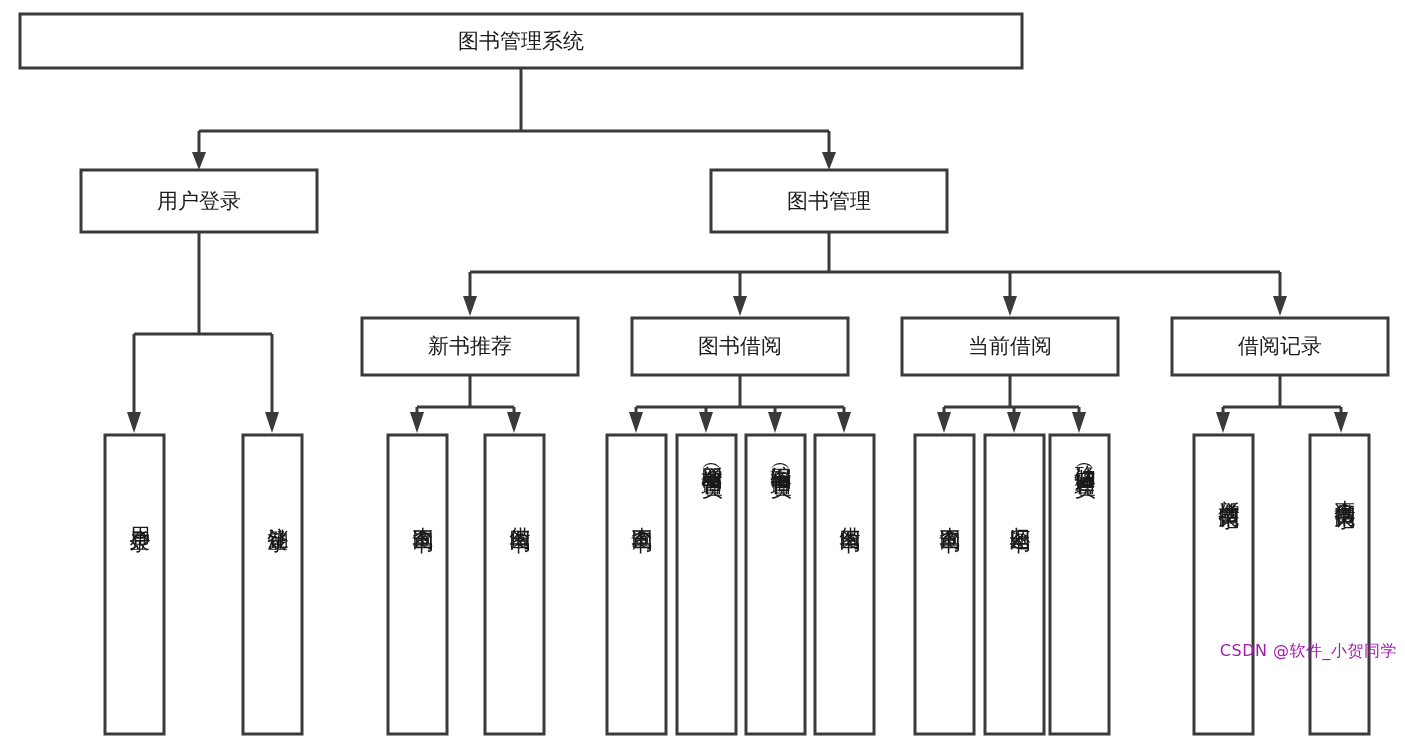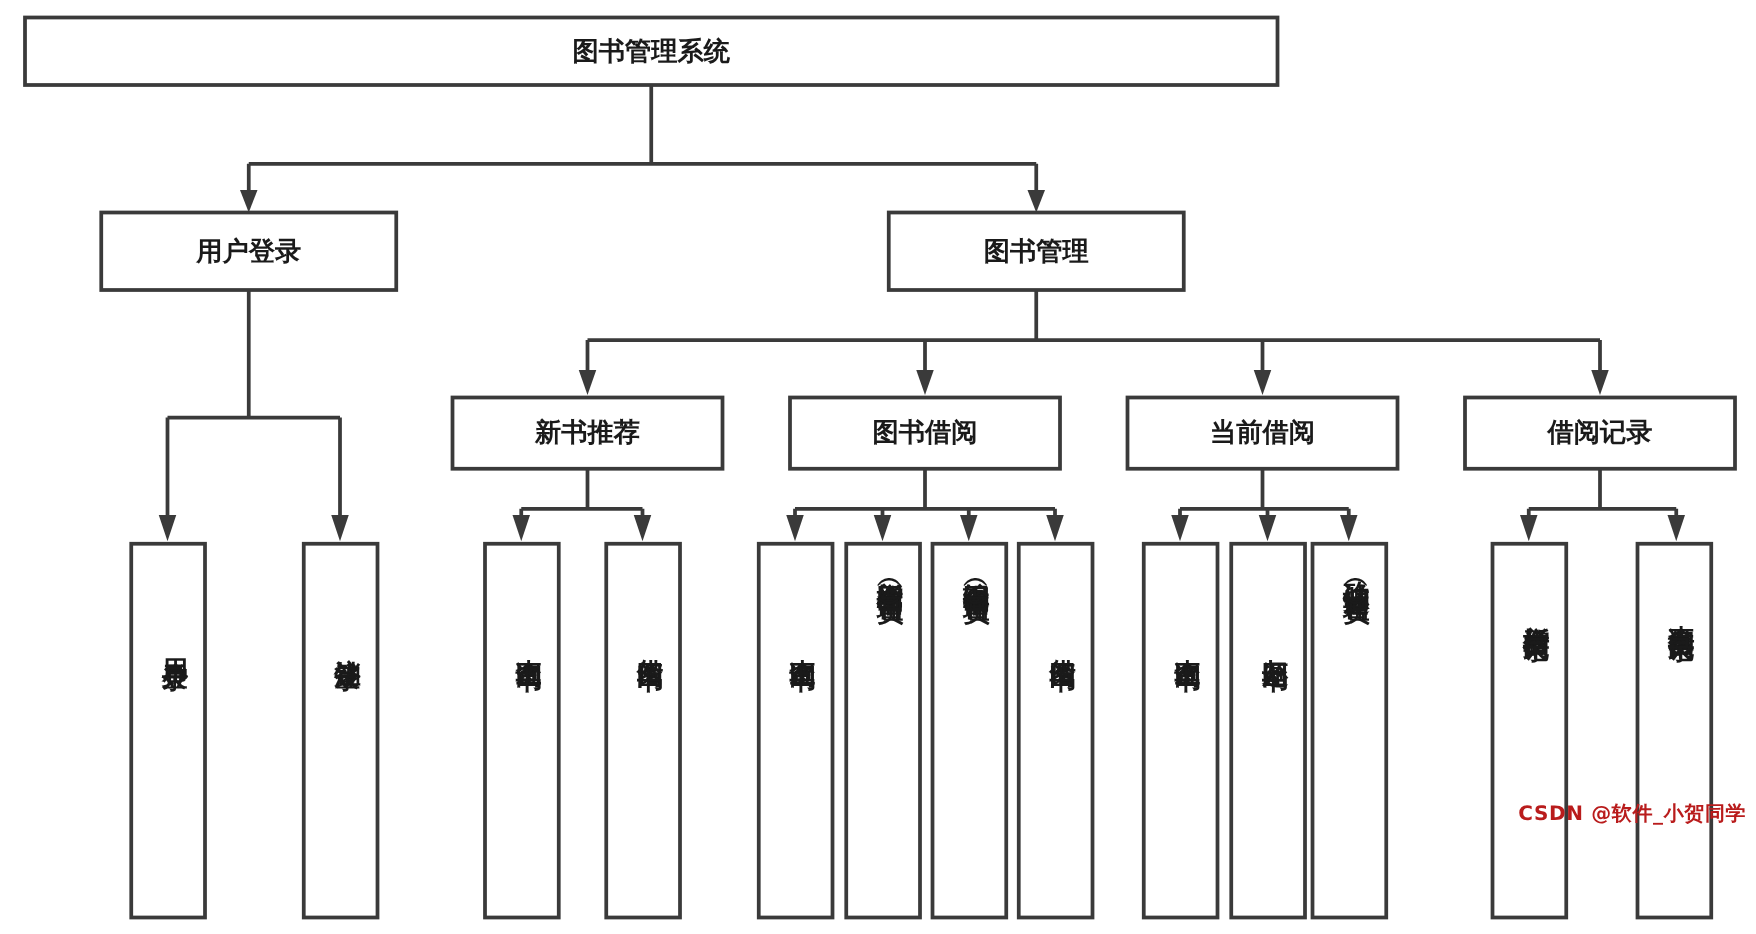--- a/index.html
+++ b/index.html
@@ -11,21 +11,20 @@
     width: 1405px;
     height: 747px;
     font-family: "DejaVu Sans", "Liberation Sans", sans-serif;
     overflow: hidden;
   }
   #diagram-root {
     position: relative;
     width: 1405px;
     height: 668px;
     background: #ffffff;
-    font-weight: bold;
   }
   svg.diagram {
     display: block;
     width: 1405px;
     height: 747px;
   }
   .node-box {
     fill: #ffffff;
     stroke: #3a3a3a;
     stroke-width: 3;
@@ -55,21 +54,21 @@
     text-orientation: upright;
     letter-spacing: 2px;
     white-space: pre;
   }
   .watermark {
     position: absolute;
     right: 8px;
     bottom: 6px;
     font-family: "DejaVu Sans", "Liberation Sans", sans-serif;
     font-size: 16px;
-    color: #b91c1c;
+    color: #a21caf;
     letter-spacing: 0.5px;
     pointer-events: none;
     user-select: none;
   }
 </style>
 </head>
 <body>
 
 <div id="diagram-root">
   <svg class="diagram" viewBox="0 0 1405 747">

